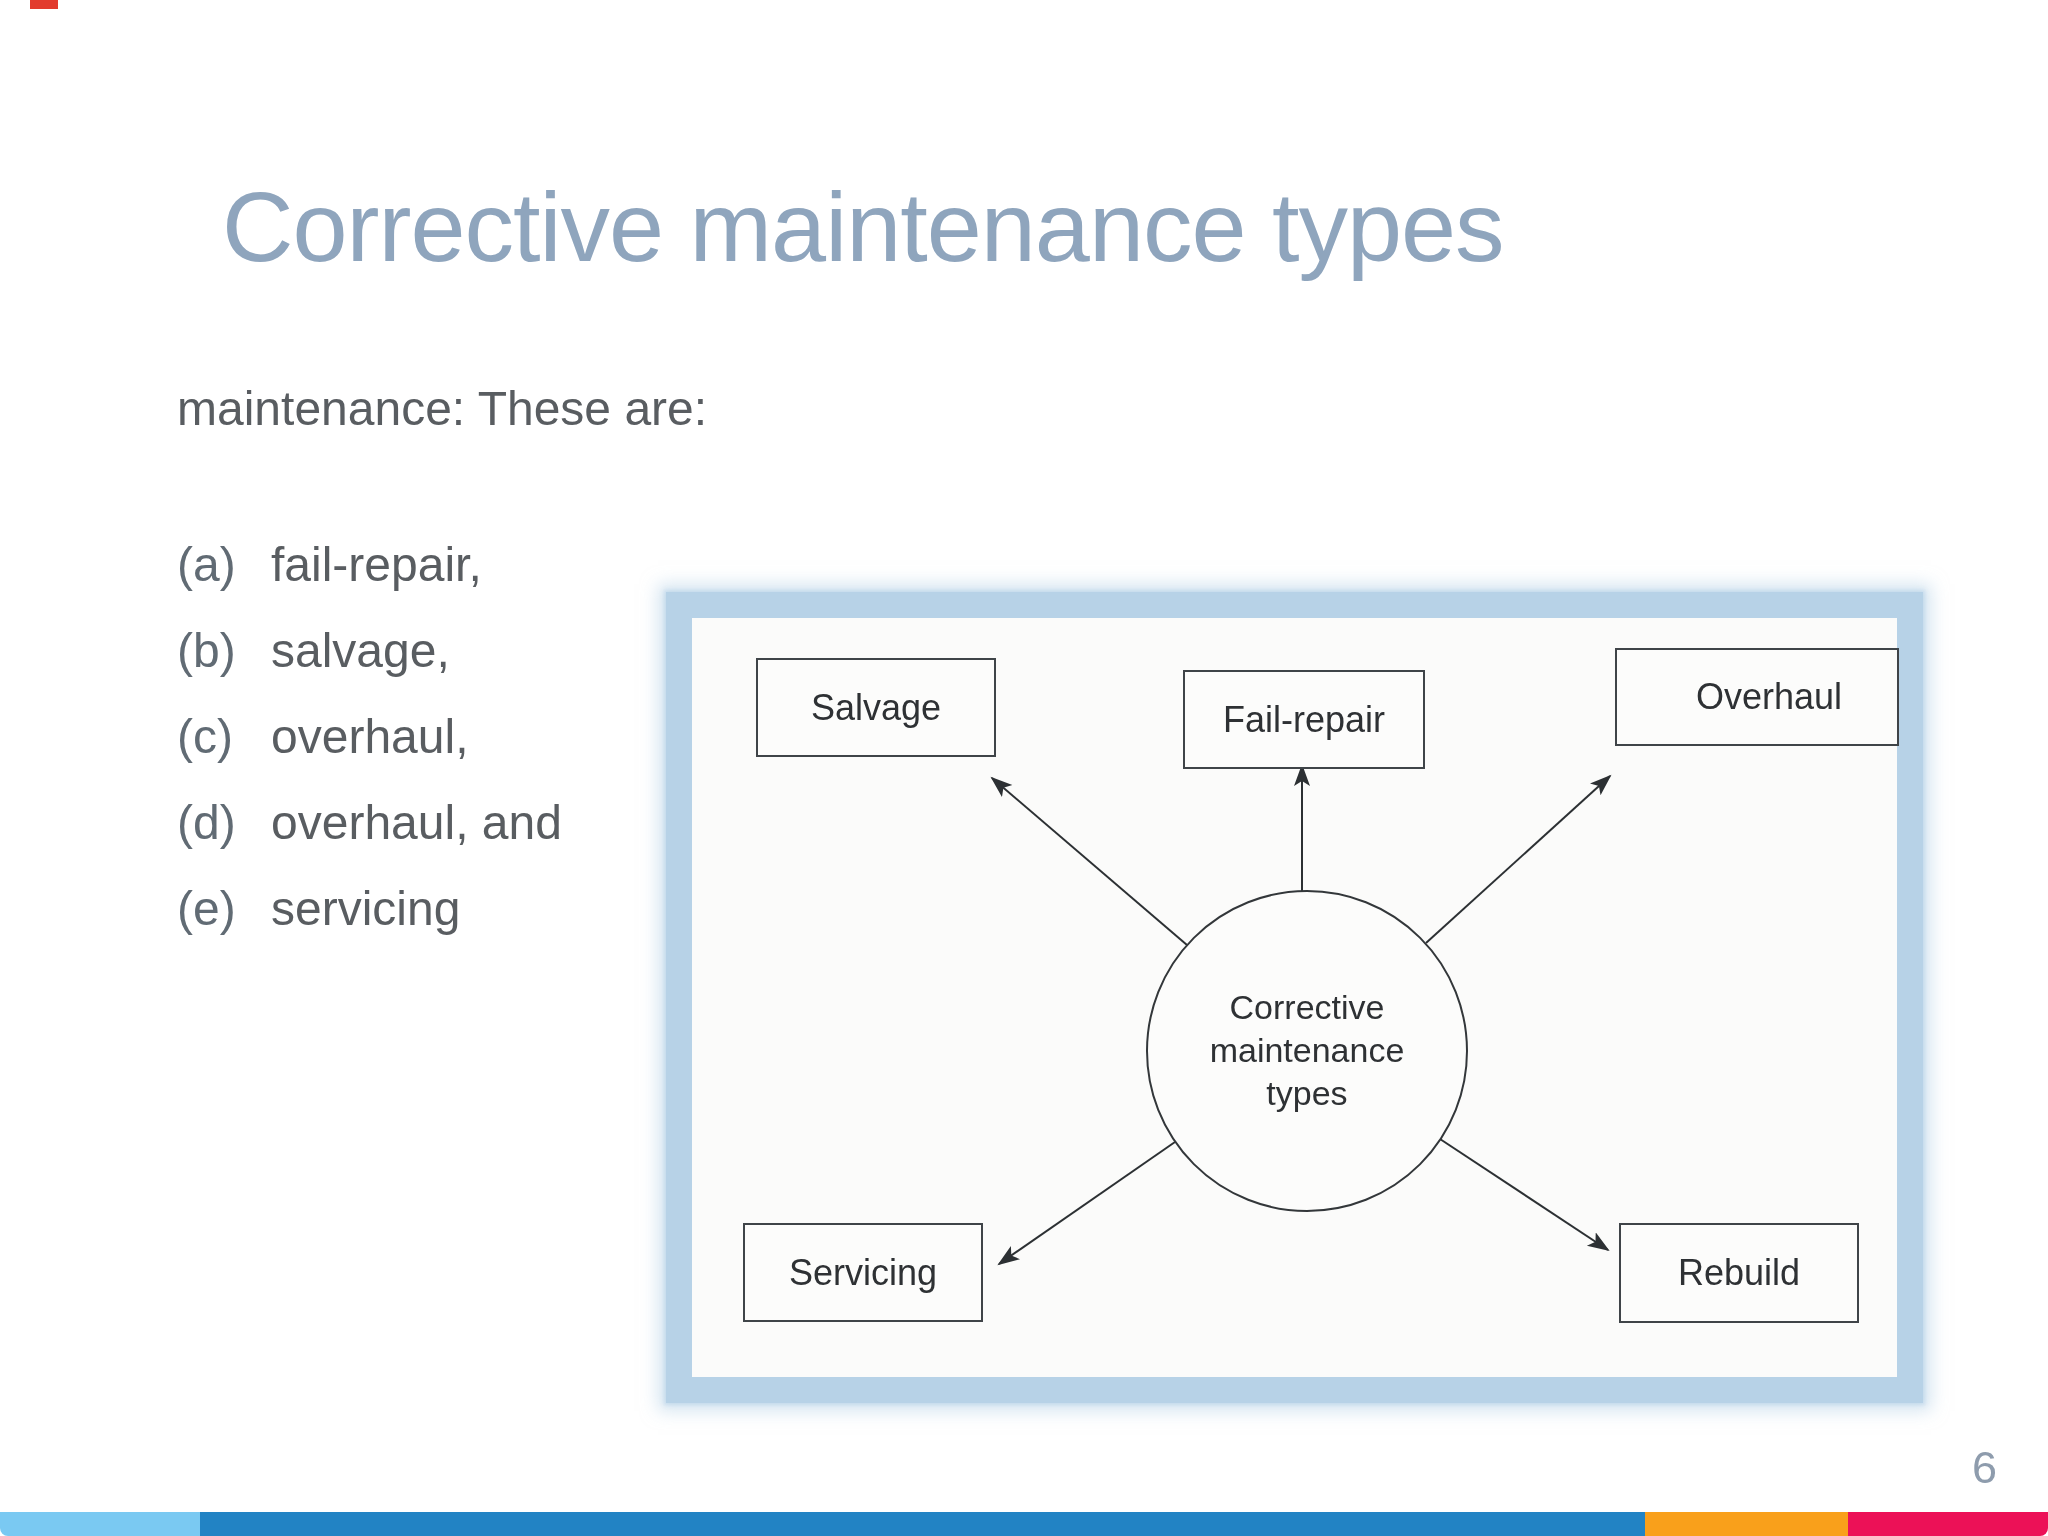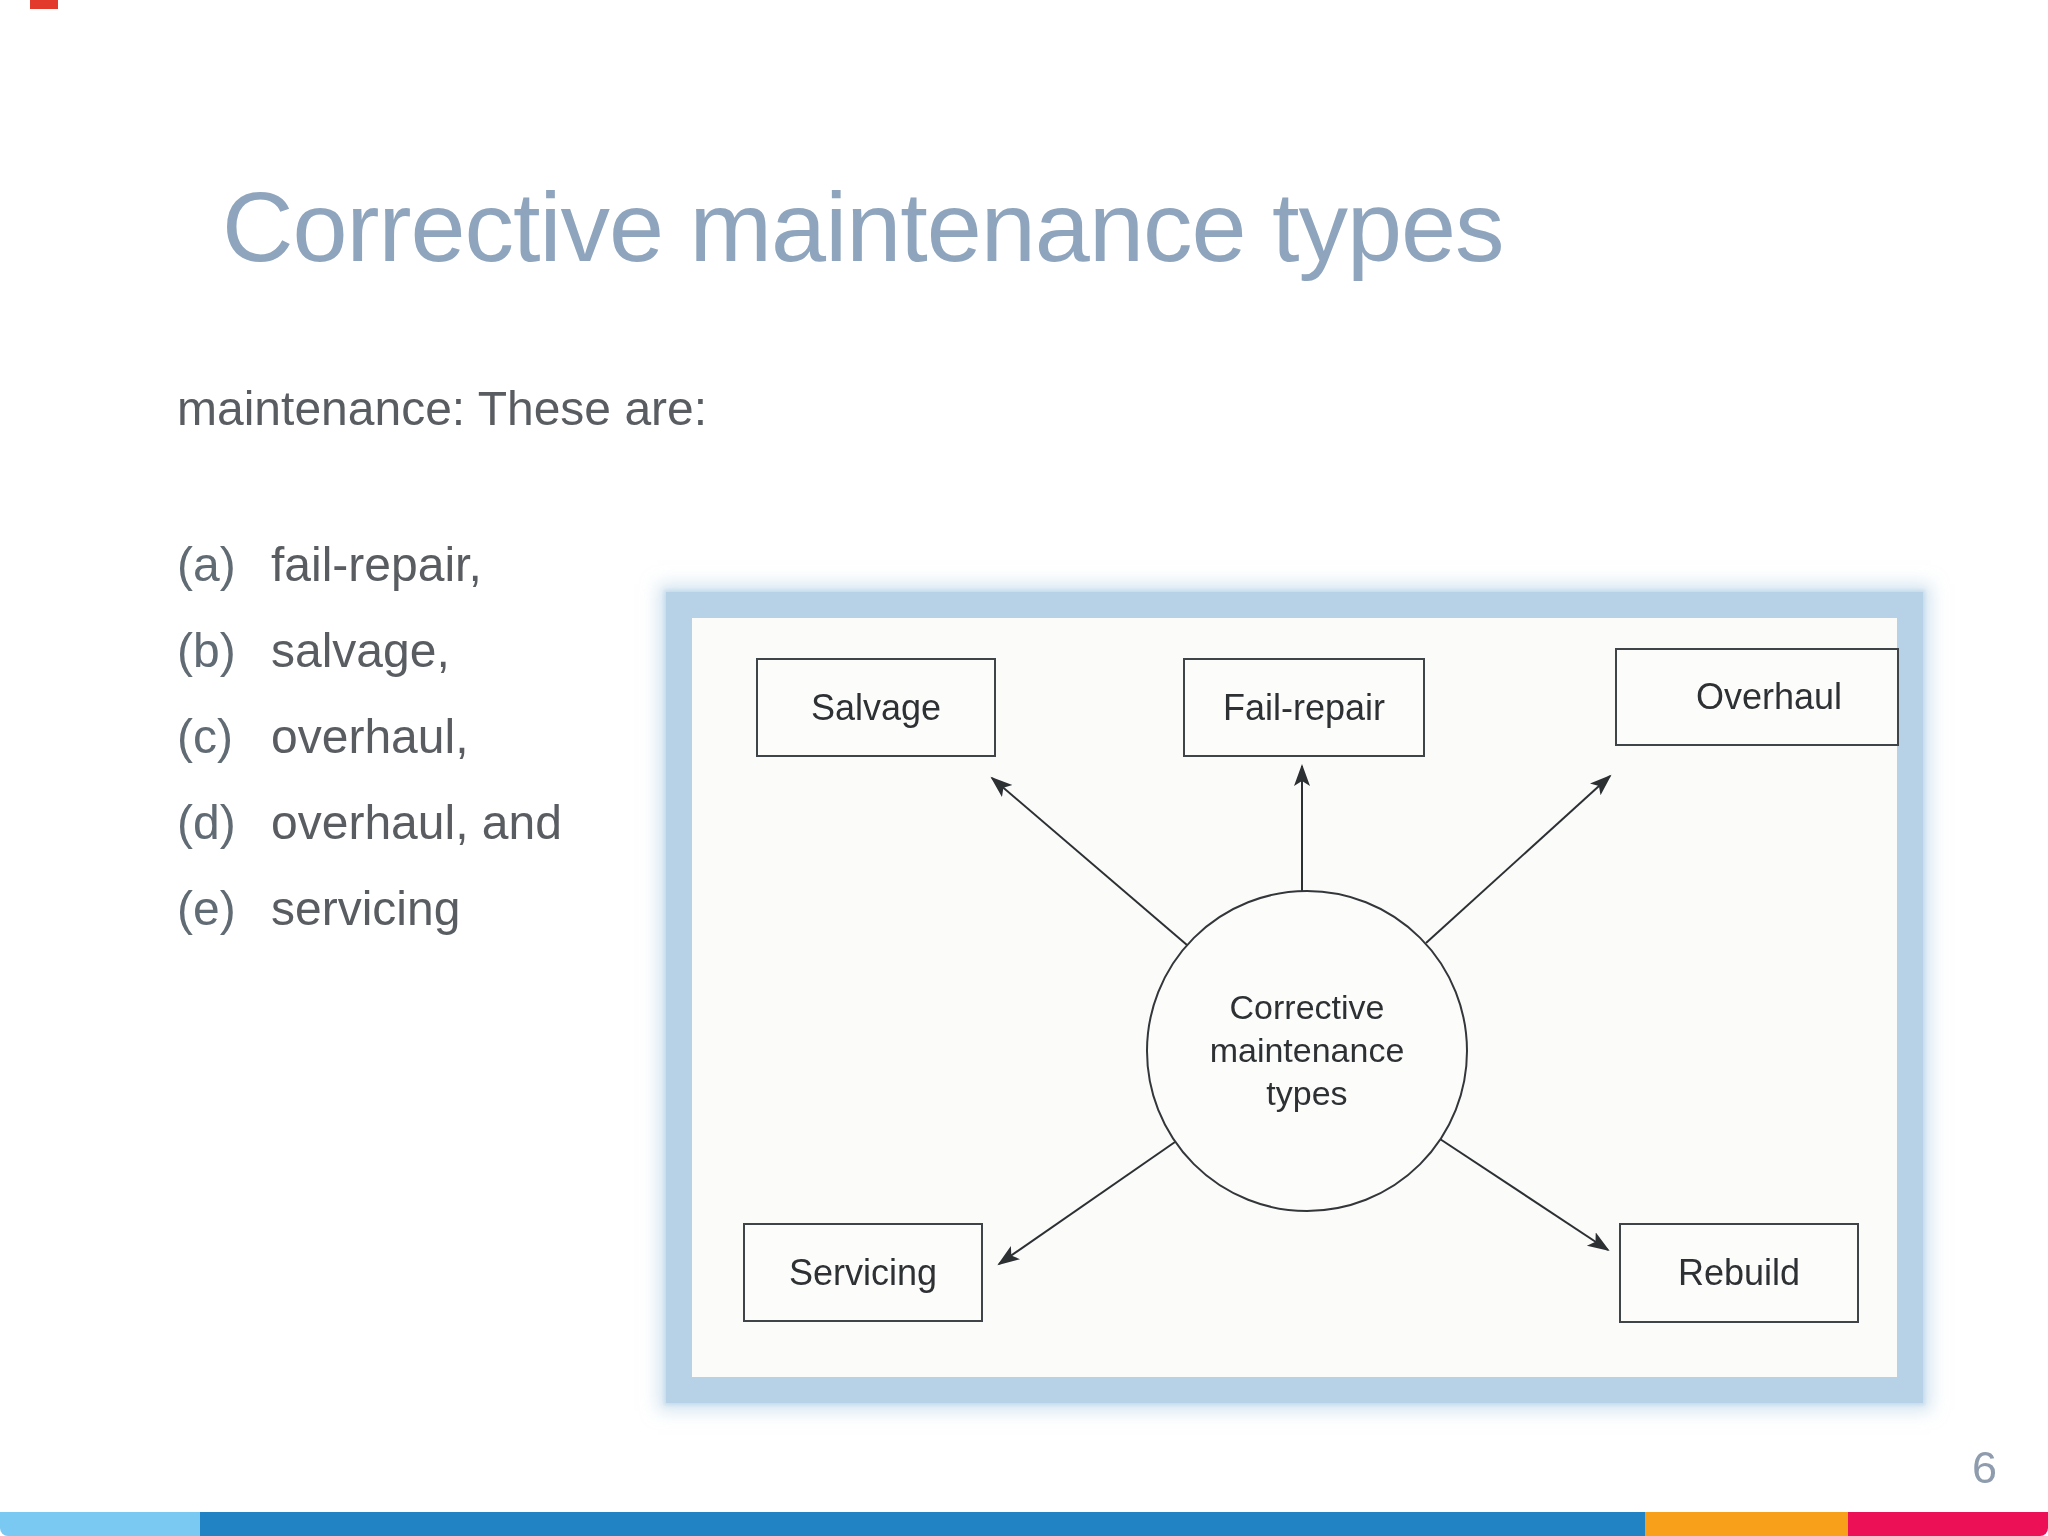--- a/index.html
+++ b/index.html
@@ -25,21 +25,21 @@
     box-shadow:0 0 16px 8px rgba(178,207,230,0.55), 0 0 4px 2px rgba(200,221,238,0.8);
   }
   .figure-inner{position:absolute;left:0;top:0;width:1205px;height:759px;}
   .figure-svg{position:absolute;left:0;top:0;width:1205px;height:759px;}
   .node{
     position:absolute;display:flex;align-items:center;justify-content:center;
     background:#fcfcfb;border:2px solid #3f4448;font-size:36px;color:#2e3134;
     box-sizing:border-box;
   }
   .node-salvage{left:64px;top:40px;width:240px;height:99px;}
-  .node-failrepair{left:491px;top:40px;width:242px;height:99px;}
+  .node-failrepair{left:491px;top:52px;width:242px;height:99px;}
   .node-overhaul{left:923px;top:30px;width:284px;height:98px;padding-left:24px;}
   .node-servicing{left:51px;top:605px;width:240px;height:99px;}
   .node-rebuild{left:921px;top:605px;width:240px;height:100px;margin-left:6px;}
   .circle-label{
     position:absolute;left:490px;top:368px;width:250px;text-align:center;
     font-size:34px;line-height:43px;color:#2e3134;
   }
   
   .page-number{position:absolute;left:1972px;top:1442px;font-size:45px;color:#8e9cad;}
   .footer-bar{position:absolute;left:0;top:1512px;width:2048px;height:24px;display:flex;}

